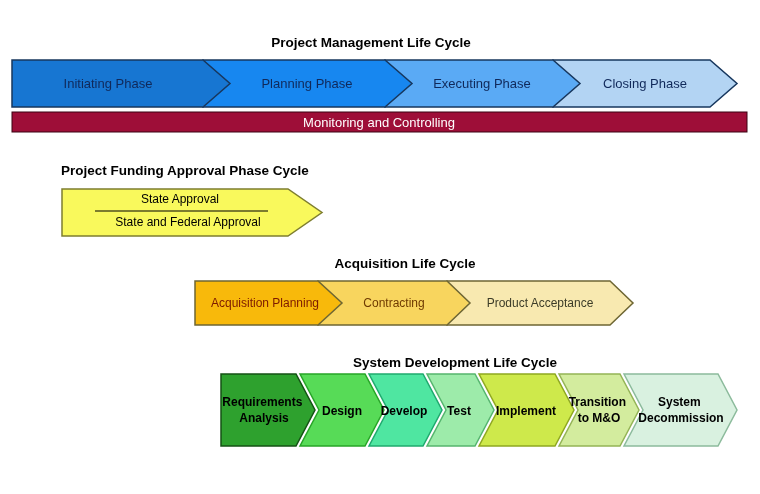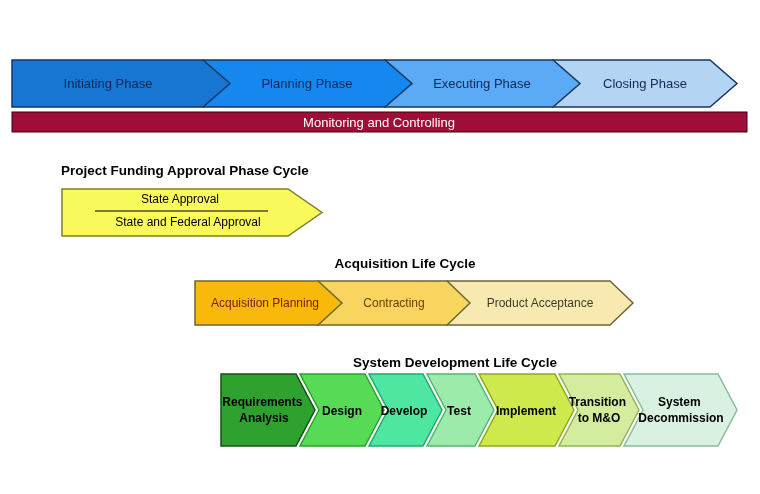--- a/index.html
+++ b/index.html
@@ -25,20 +25,21 @@
   .bar-label  { font-size: 13px; }
   .yel-label  { font-size: 12px; }
   .acq-label  { font-size: 12px; }
   .sdlc-label { font-size: 12px; font-weight: bold; }
 </style>
 </head>
 <body>
 
 <div class="canvas">
 
+  <div class="section-title centered" style="left:371px; top:35px;">Project Management Life Cycle</div>
   <div class="section-title" style="left:61px; top:163px;">Project Funding Approval Phase Cycle</div>
   <div class="section-title centered" style="left:455px; top:355px;">System Development Life Cycle</div>
   <div class="section-title centered" style="left:405px; top:256px;">Acquisition Life Cycle</div>
 
   <svg width="760" height="494" viewBox="0 0 760 494">
 
     <g>
       <polygon points="553,60 710,60 737,83.5 710,107 553,107" stroke-width="1.5" fill="#B3D4F3" stroke="#17375E"></polygon>
       <polygon points="385,60 553,60 580,83.5 553,107 385,107" stroke-width="1.5" fill="#5AAAF5" stroke="#17375E"></polygon>
       <polygon points="203,60 385,60 412,83.5 385,107 203,107" stroke-width="1.5" fill="#1787F0" stroke="#17375E"></polygon>

